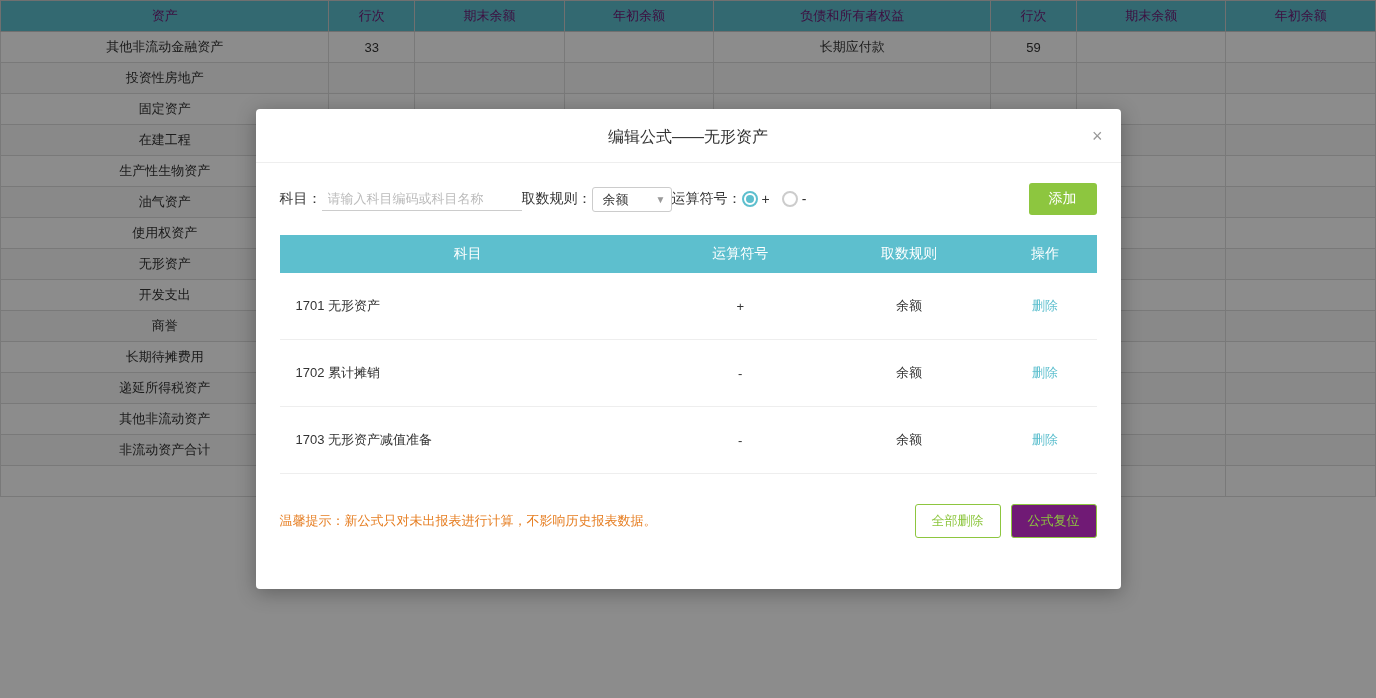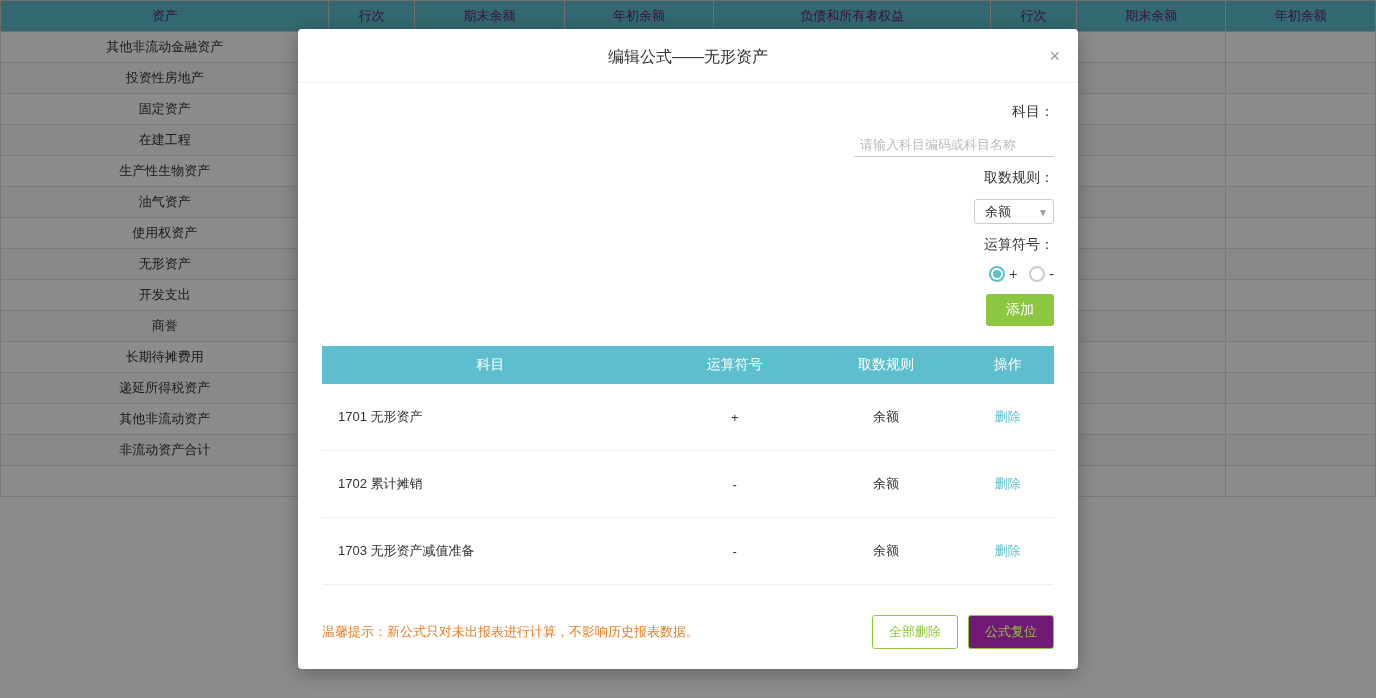--- a/index.html
+++ b/index.html
@@ -55,21 +55,21 @@
       background: rgba(0,0,0,0.45);
       display: flex;
       align-items: center;
       justify-content: center;
     }
 
     
     .modal {
       background: #fff;
       border-radius: 4px;
-      width: 780px;
+      width: 865px;
       min-height: 480px;
       position: relative;
       box-shadow: 0 4px 20px rgba(0,0,0,0.3);
       padding: 0 0 20px 0;
     }
 
     .modal-header {
       display: flex;
       align-items: center;
       justify-content: center;
@@ -93,24 +93,23 @@
       font-size: 18px;
       color: #999;
       line-height: 1;
       background: none;
       border: none;
     }
 
     
     .form-row {
       display: flex;
-      align-items: flex-end;
+      align-items: center;
       padding: 20px 24px 16px 24px;
-      gap: 12px;
-      flex-direction: column;
+      gap: 0;
     }
 
     .form-label {
       color: #333;
       font-size: 14px;
       white-space: nowrap;
     }
 
     .form-input {
       border: none;

